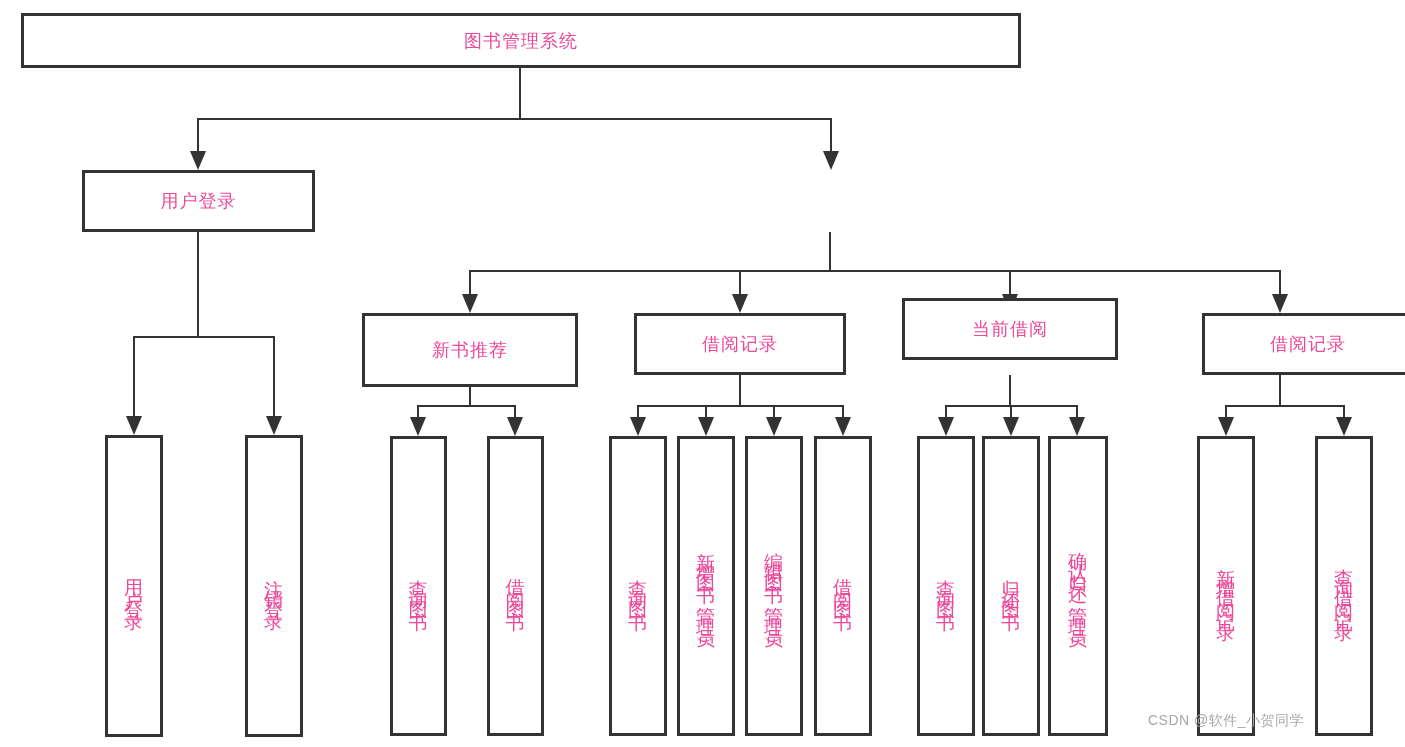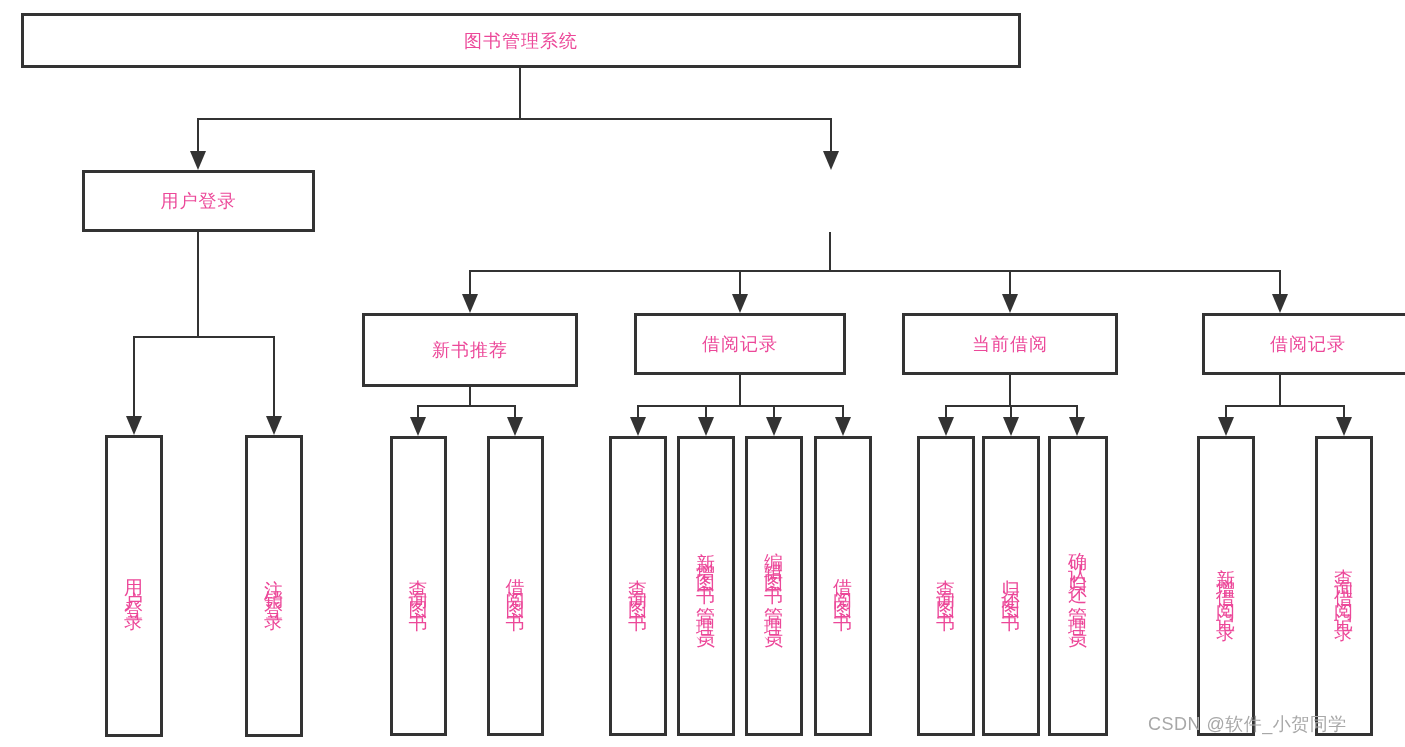--- a/index.html
+++ b/index.html
@@ -42,21 +42,21 @@
   .arrow{
     position:absolute;
     width:0;height:0;
     border-left:8px solid transparent;
     border-right:8px solid transparent;
     border-top:19px solid #333333;
   }
   .watermark{
     position:absolute;
     left:1148px;top:712px;
-    font-size:18px;
+    font-size:14px;
     color:#a8a8a8;
     z-index:10;
     white-space:nowrap;
     letter-spacing:0.5px;
   }
 </style>
 </head>
 <body>
 
 <div id="stage">
@@ -120,21 +120,21 @@
   <div class="arrow" style="left:1069px;top:417px"></div>
   <div class="arrow" style="left:1218px;top:417px"></div>
   <div class="arrow" style="left:1336px;top:417px"></div>
 
   <div class="box hbox rootbox" style="left:21px;top:13px;width:1000px;height:55px">图书管理系统</div>
 
   <div class="box hbox" style="left:82px;top:170px;width:233px;height:62px">用户登录</div>
 
   <div class="box hbox" style="left:362px;top:313px;width:216px;height:74px">新书推荐</div>
   <div class="box hbox" style="left:634px;top:313px;width:212px;height:62px">借阅记录</div>
-  <div class="box hbox" style="left:902px;top:313px;width:216px;height:62px">当前借阅</div>
+  <div class="box hbox" style="left:902px;top:298px;width:216px;height:62px">当前借阅</div>
   <div class="box hbox" style="left:1202px;top:313px;width:212px;height:62px">借阅记录</div>
 
   <div class="box vbox" style="left:105px;top:435px;width:58px;height:302px">用户登录</div>
   <div class="box vbox" style="left:245px;top:435px;width:58px;height:302px">注销登录</div>
 
   <div class="box vbox" style="left:390px;top:436px;width:57px;height:300px">查询图书</div>
   <div class="box vbox" style="left:487px;top:436px;width:57px;height:300px">借阅图书</div>
 
   <div class="box vbox" style="left:609px;top:436px;width:58px;height:300px">查询图书</div>
   <div class="box vbox" style="left:677px;top:436px;width:58px;height:300px">新增图书（管理员）</div>

